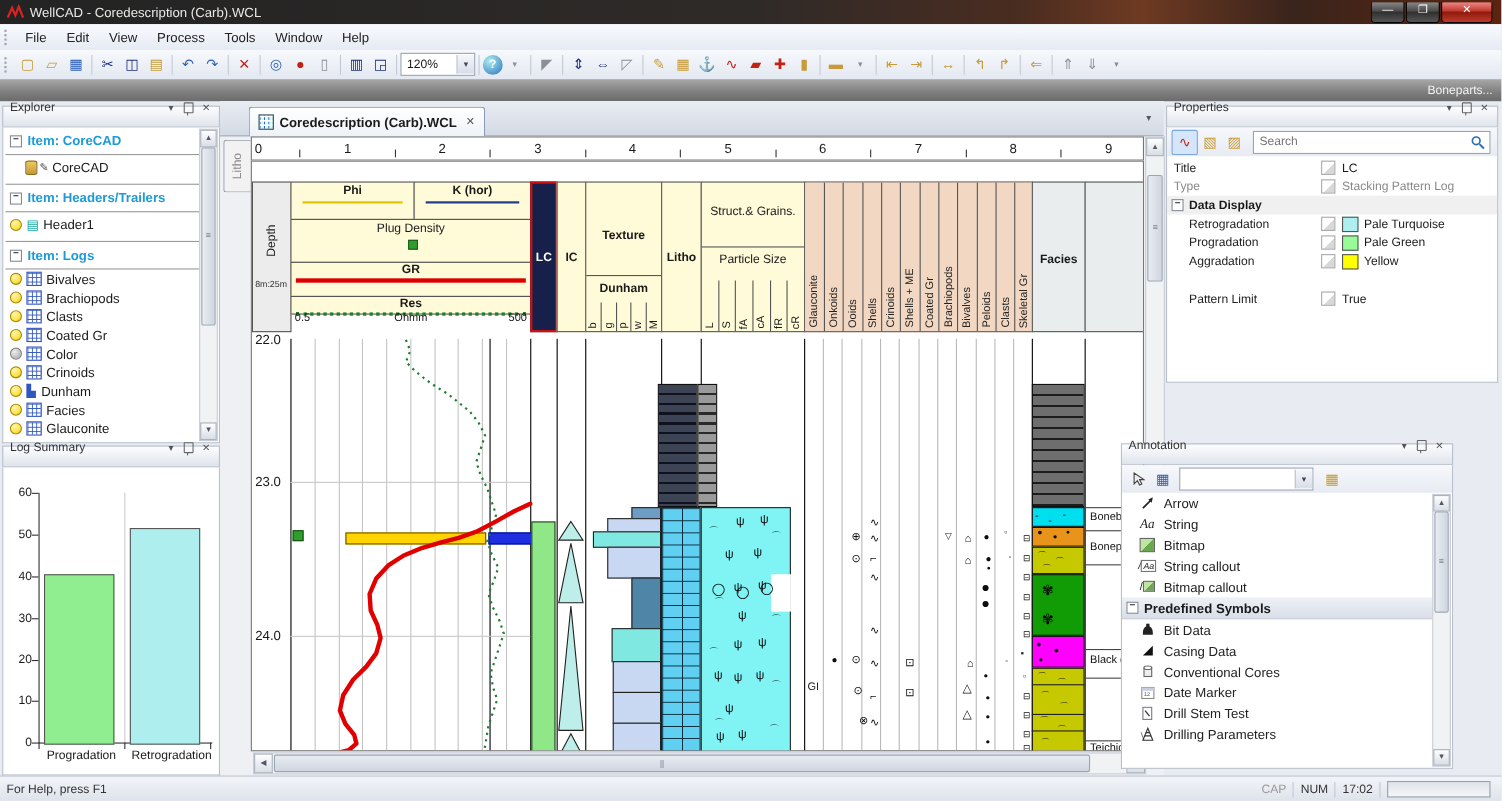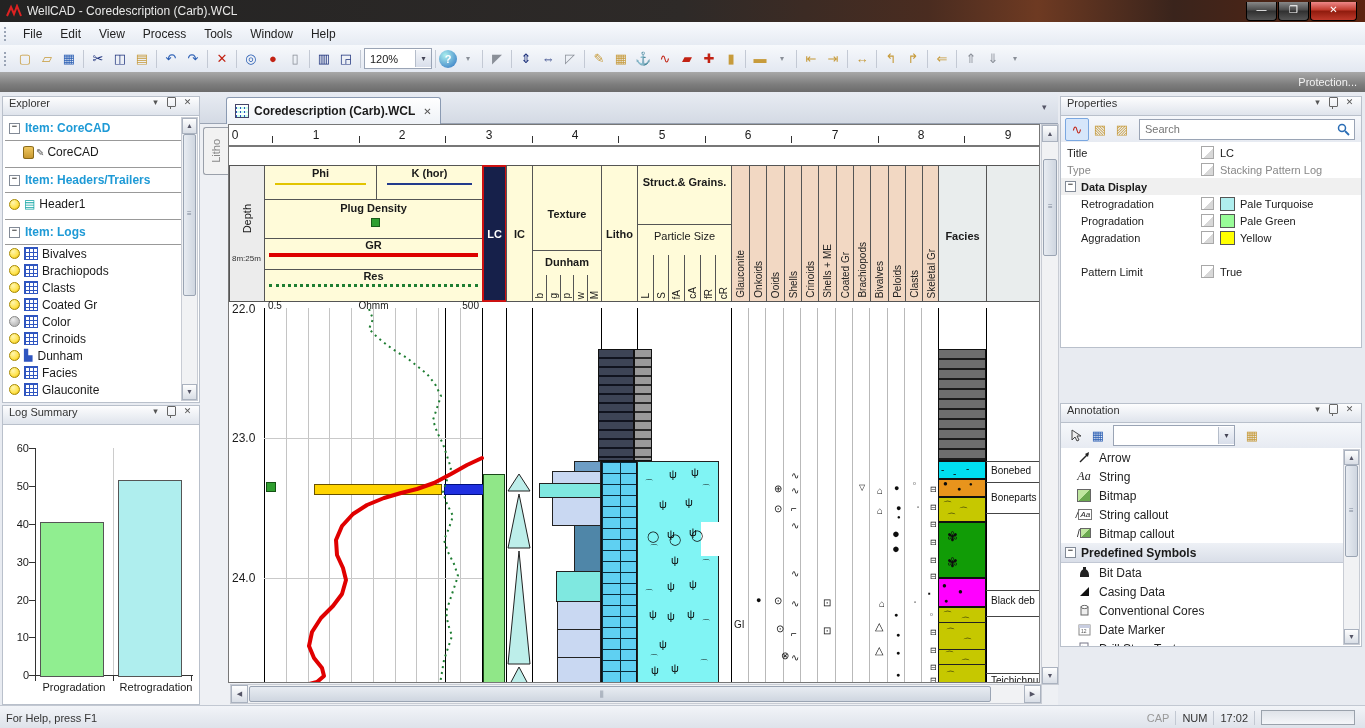--- a/index.html
+++ b/index.html
@@ -14,21 +14,21 @@
   .menu-item{padding:3px 9px;color:#222}
   .grip{width:4px;height:14px;margin:0 4px;border-left:2px dotted #9aa4b5}
   #toolbar{left:0;top:45px;width:1365px;height:27px;background:linear-gradient(#f7f9fc,#e3e8f1);display:flex;align-items:center}
   .tb{width:22px;height:21px;display:inline-flex;align-items:center;justify-content:center;font-size:13px;color:#4a5a76;border-radius:2px}
   .sep{width:1px;height:18px;background:#c3c9d4;margin:0 3px}
   .blu{color:#2b5fb4}.red{color:#c22213}.gld{color:#c79b3b}.gry{color:#8a8f98}.nvy{color:#1b2f7a}
   .combo{height:19px;background:#fff;border:1px solid #9aa4b5;display:inline-flex;align-items:center;font-size:11px}
   .combo .arr{width:15px;height:17px;background:linear-gradient(#f4f6fa,#d8deea);border-left:1px solid #b5bdca;text-align:center;font-size:8px;line-height:17px;color:#445}
   #protbar{left:0;top:72px;width:1365px;height:20px;background:linear-gradient(#a8a8a8,#7e7e7e 60%,#6b6b6b);color:#f1f1f1;font-size:11px;display:flex;align-items:center;justify-content:flex-end;padding-right:8px;box-sizing:border-box}
   
-  .panel-cap{height:20px;background:linear-gradient(#fdfdfe,#dfe4ec);border:1px solid #b9c0cb;display:flex;font-size:11px;color:#333;padding:0 4px 16px 6px;box-sizing:border-box}
+  .panel-cap{height:20px;background:linear-gradient(#fdfdfe,#dfe4ec);border:1px solid #b9c0cb;display:flex;align-items:center;font-size:11px;color:#333;padding:0 4px 16px 6px;box-sizing:border-box}
   .panel-cap .sp{flex:1}
   .cap-i{width:15px;text-align:center;color:#555;font-size:9px}
   .pin{display:inline-block;width:7px;height:8px;border:1px solid #666;border-radius:1px;position:relative;margin:0 4px}
   .pin::after{content:"";position:absolute;left:2px;top:8px;width:1px;height:3px;background:#666}
   .exp{display:inline-block;width:9px;height:9px;border:1px solid #828a96;background:#fff;line-height:7px;font-size:9px;text-align:center;color:#333;margin-right:5px}
   .exp::before{content:"\2212";position:relative;top:-1px}
   
   .tree-group{color:#1e9ad6;font-weight:bold;font-size:12px;display:flex;align-items:center;padding-left:4px}
   .tree-item{display:flex;align-items:center;height:17px;padding-left:4px;font-size:12px}
   .bulb{display:inline-block;width:9px;height:9px;border-radius:50%;background:radial-gradient(circle at 35% 30%,#fff6b0,#ffe24a 60%,#d8a800);border:1px solid #a88a00;margin-right:4px}
@@ -152,21 +152,21 @@
   <span class="tb gld">↱</span>
   <span class="sep"></span>
   <span class="tb gld">⇐</span>
   <span class="sep"></span>
   <span class="tb gry">⇑</span>
   <span class="tb gry">⇓</span>
   <span class="tb gry" style="font-size:8px">▾</span>
 </div>
 
 <div class="abs" id="protbar">
-  <span>Protection...</span>
+  <span>Boneparts...</span>
 </div>
 
 <div class="abs" style="left:2px;top:96px;width:198px;height:307px">
   <div class="panel-cap">
     <span>Explorer</span>
       <span class="sp"></span>
     <span class="cap-i">▾</span>
     <span class="pin"></span>
     <span class="cap-i">✕</span>
   </div>
@@ -349,40 +349,40 @@
       <span class="lbl-c" style="top:1px;font-weight:bold">K (hor)</span>
       <div class="abs" style="left:10px;right:10px;top:17px;height:2px;background:#223a8c"></div>
       <div class="scale-row">
           <span class="l">0.4</span>
           <span class="c">mD</span>
           <span class="r">400</span>
         </div>
     </div>
 
     <div class="hdr-cell" style="left:35px;top:34px;width:219px;height:40px">
-      <span class="lbl-c" style="top:2px;font-weight:bold">Plug Density</span>
+      <span class="lbl-c" style="top:2px;font-weight:normal">Plug Density</span>
       <div class="abs" style="left:50%;top:18px;width:7px;height:7px;margin-left:-3px;background:#2f9e2f;border:1px solid #1a5c1a"></div>
       <div class="scale-row">
           <span class="l">2.2</span>
           <span class="c">g/cm³</span>
           <span class="r">4</span>
         </div>
     </div>
 
     <div class="hdr-cell" style="left:35px;top:73px;width:219px;height:32px">
       <span class="lbl-c" style="top:0;font-weight:bold">GR</span>
       <div class="abs" style="left:4px;right:4px;top:14px;height:4px;background:#dd0000"></div>
       <div class="scale-row">
           <span class="l">25</span>
           <span class="c">api</span>
           <span class="r">95</span>
         </div>
     </div>
 
-    <div class="hdr-cell" style="left:35px;top:104px;width:219px;height:33px">
+    <div class="hdr-cell" style="left:35px;top:104px;width:219px;height:17px">
       <span class="lbl-c" style="top:0;font-weight:bold">Res</span>
       <div class="abs" style="left:4px;right:4px;top:14px;height:0;border-top:3px dotted #1e7d32"></div>
       <div class="scale-row">
           <span class="l">0.5</span>
           <span class="c">Ohmm</span>
           <span class="r">500</span>
         </div>
     </div>
 
     <div class="hdr-cell" style="left:253px;top:0;width:25px;height:137px;background:#16204a;border:2px solid #cc1111;display:flex;align-items:center;justify-content:center">
@@ -414,21 +414,21 @@
             <span class="vtext">M</span>
           </div>
       </div>
     </div>
 
     <div class="hdr-cell" style="left:372px;top:0;width:37px;height:137px;display:flex;align-items:center;justify-content:center">
       <span style="font-weight:bold">Litho</span>
     </div>
 
     <div class="hdr-cell" style="left:408px;top:0;width:95px;height:137px">
-      <span class="lbl-c" style="top:10px;font-weight:bold">Struct.&amp; Grains.</span>
+      <span class="lbl-c" style="top:20px;font-weight:normal">Struct.&amp; Grains.</span>
       <div class="abs" style="left:0;right:0;top:58px;height:1px;background:#555"></div>
       <span class="lbl-c" style="top:64px;font-weight:normal">Particle Size</span>
       <div class="comb" style="height:46px">
         <div>
             <span class="vtext">L</span>
           </div>
           <div>
             <span class="vtext">S</span>
           </div>
           <div>
@@ -759,21 +759,21 @@
         <span>Yellow</span>
       </div>
     <div class="prow" style="top:147px">
         <span class="pl" style="padding-left:20px">Pattern Limit</span>
         <span class="inh"></span>
         <span>True</span>
       </div>
   </div>
 </div>
 
-<div class="abs" style="left:1060px;top:403px;width:302px;height:244px">
+<div class="abs" style="left:1019px;top:403px;width:302px;height:296px">
   <div class="panel-cap">
     <span>Annotation</span>
       <span class="sp"></span>
     <span class="cap-i">▾</span>
     <span class="pin"></span>
     <span class="cap-i">✕</span>
   </div>
   <div style="position:absolute;left:0;top:20px;right:0;bottom:0;background:#fff;border:1px solid #b9c0cb;border-top:none;overflow:hidden">
 
     <div style="position:absolute;left:0;top:0;right:0;height:25px;background:linear-gradient(#f6f8fb,#e7ebf2);display:flex;align-items:center;padding-left:4px">

